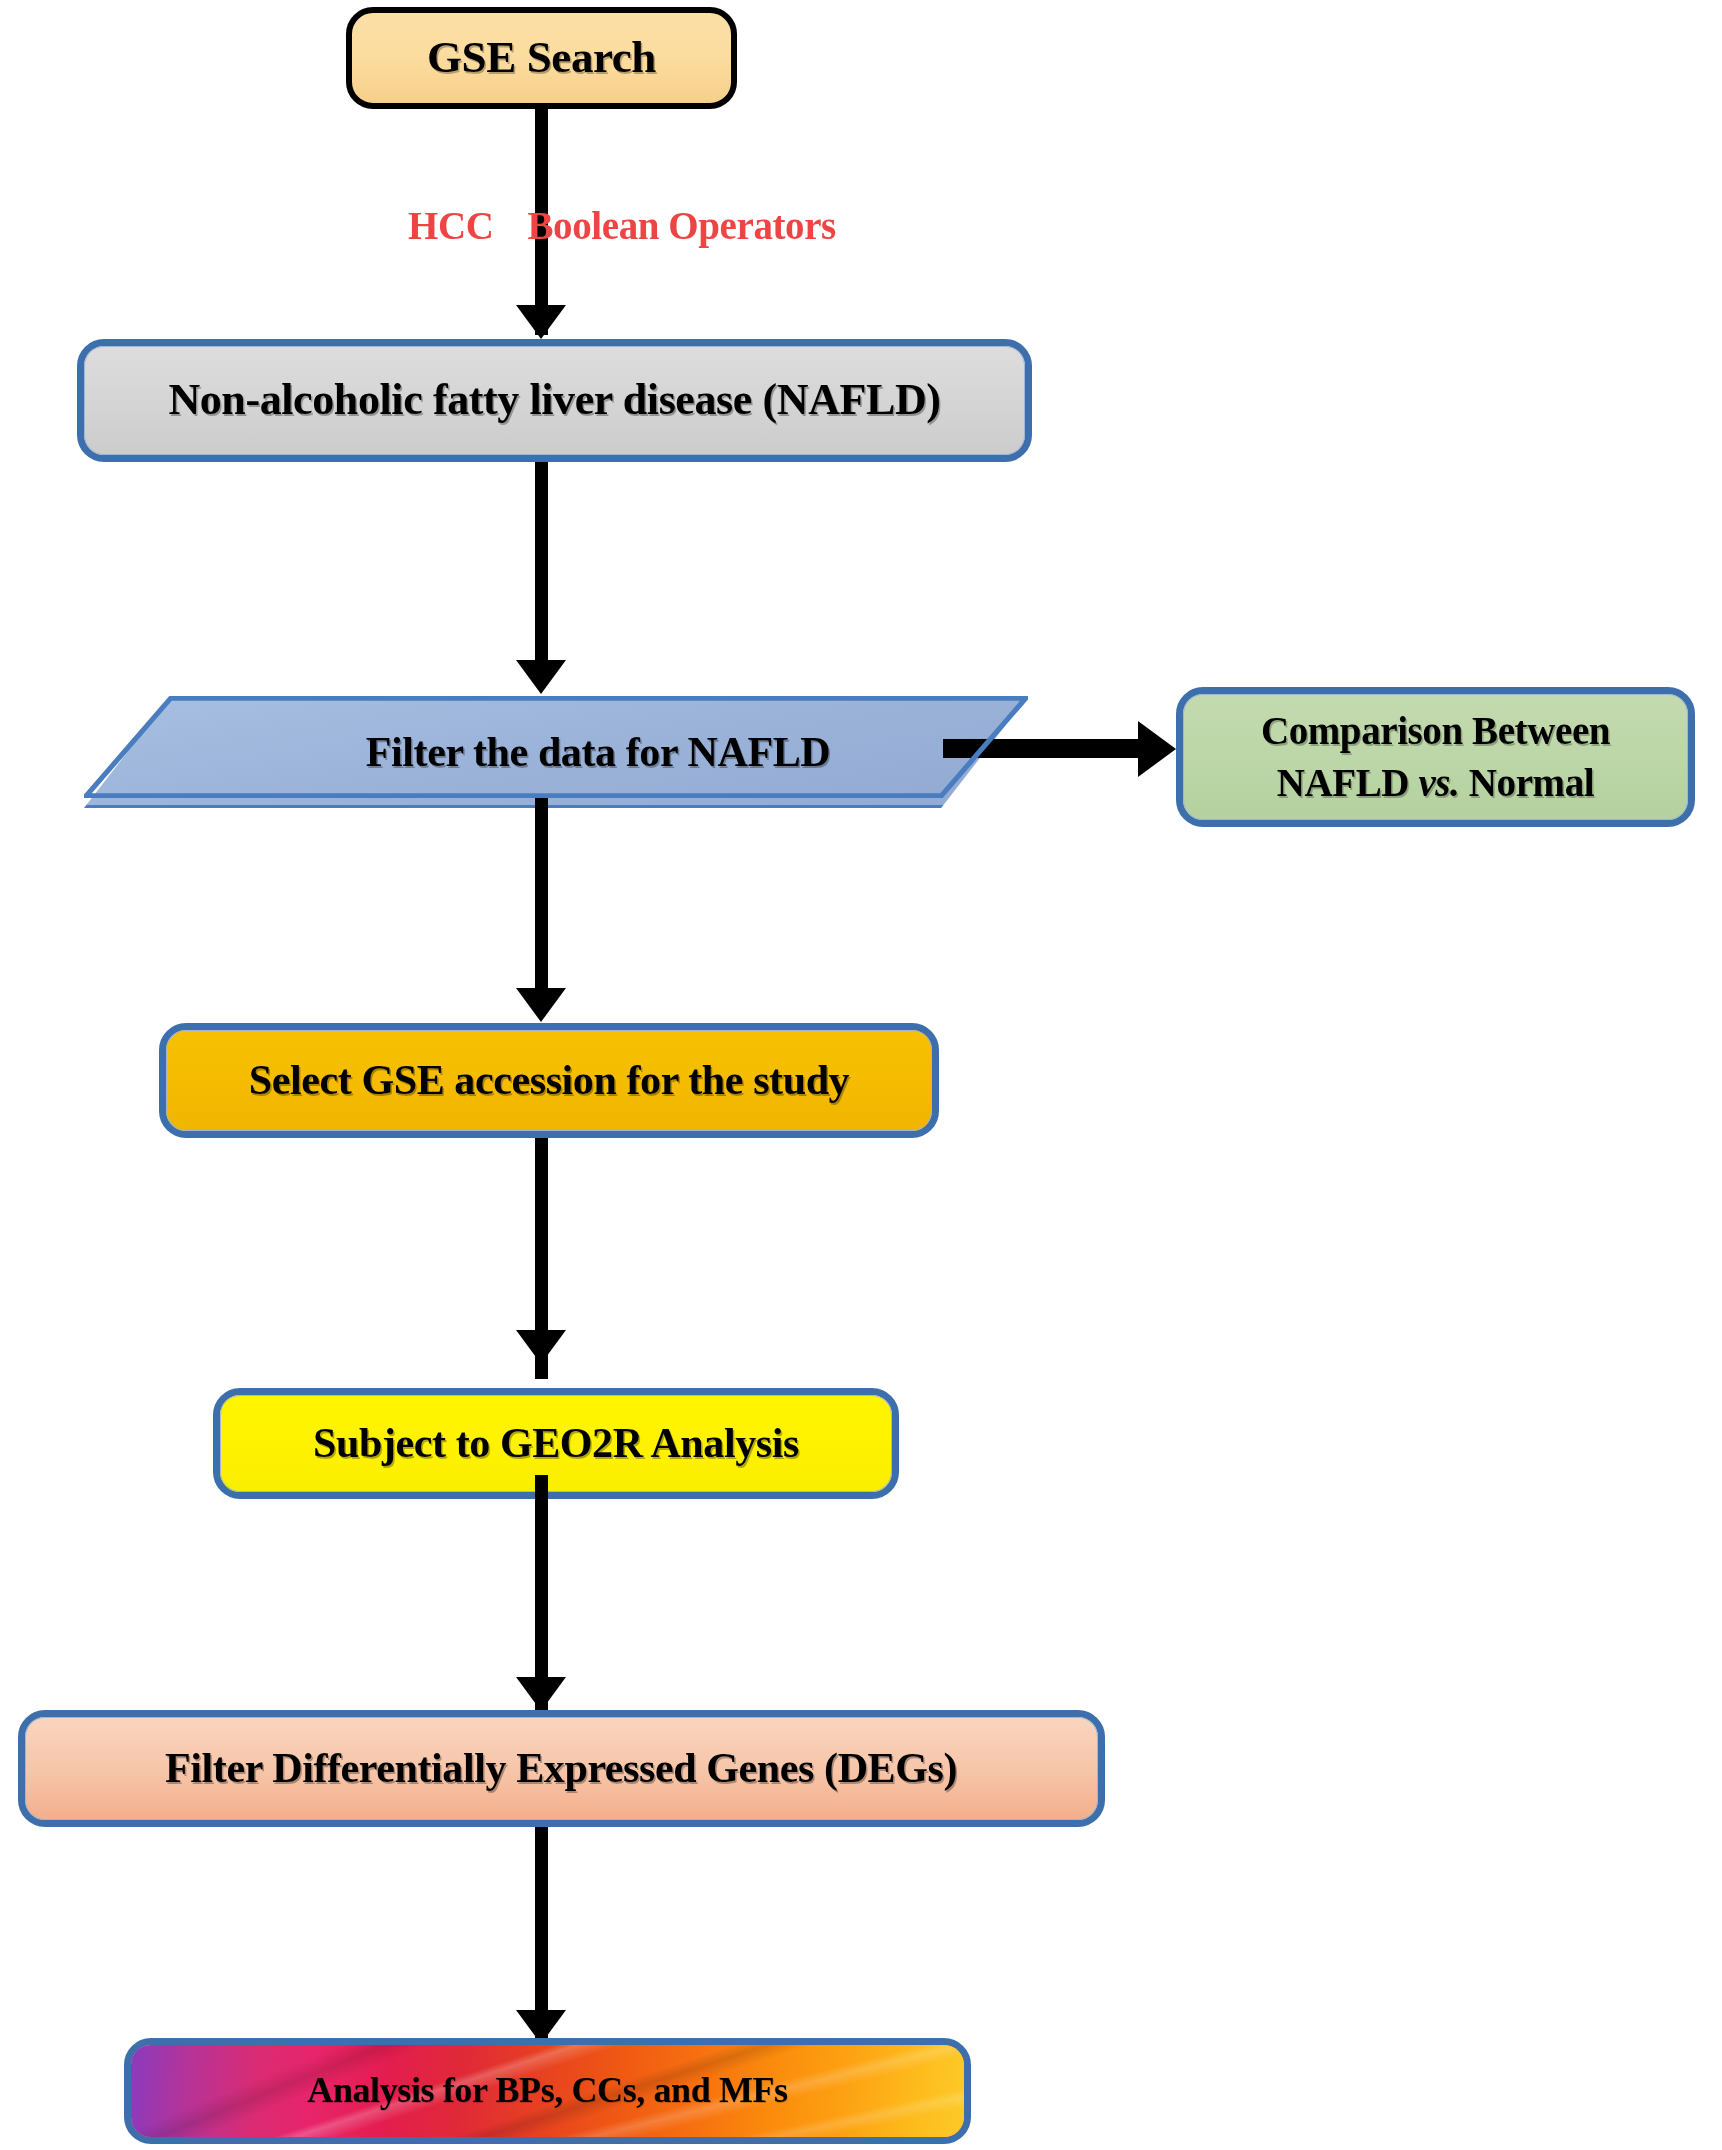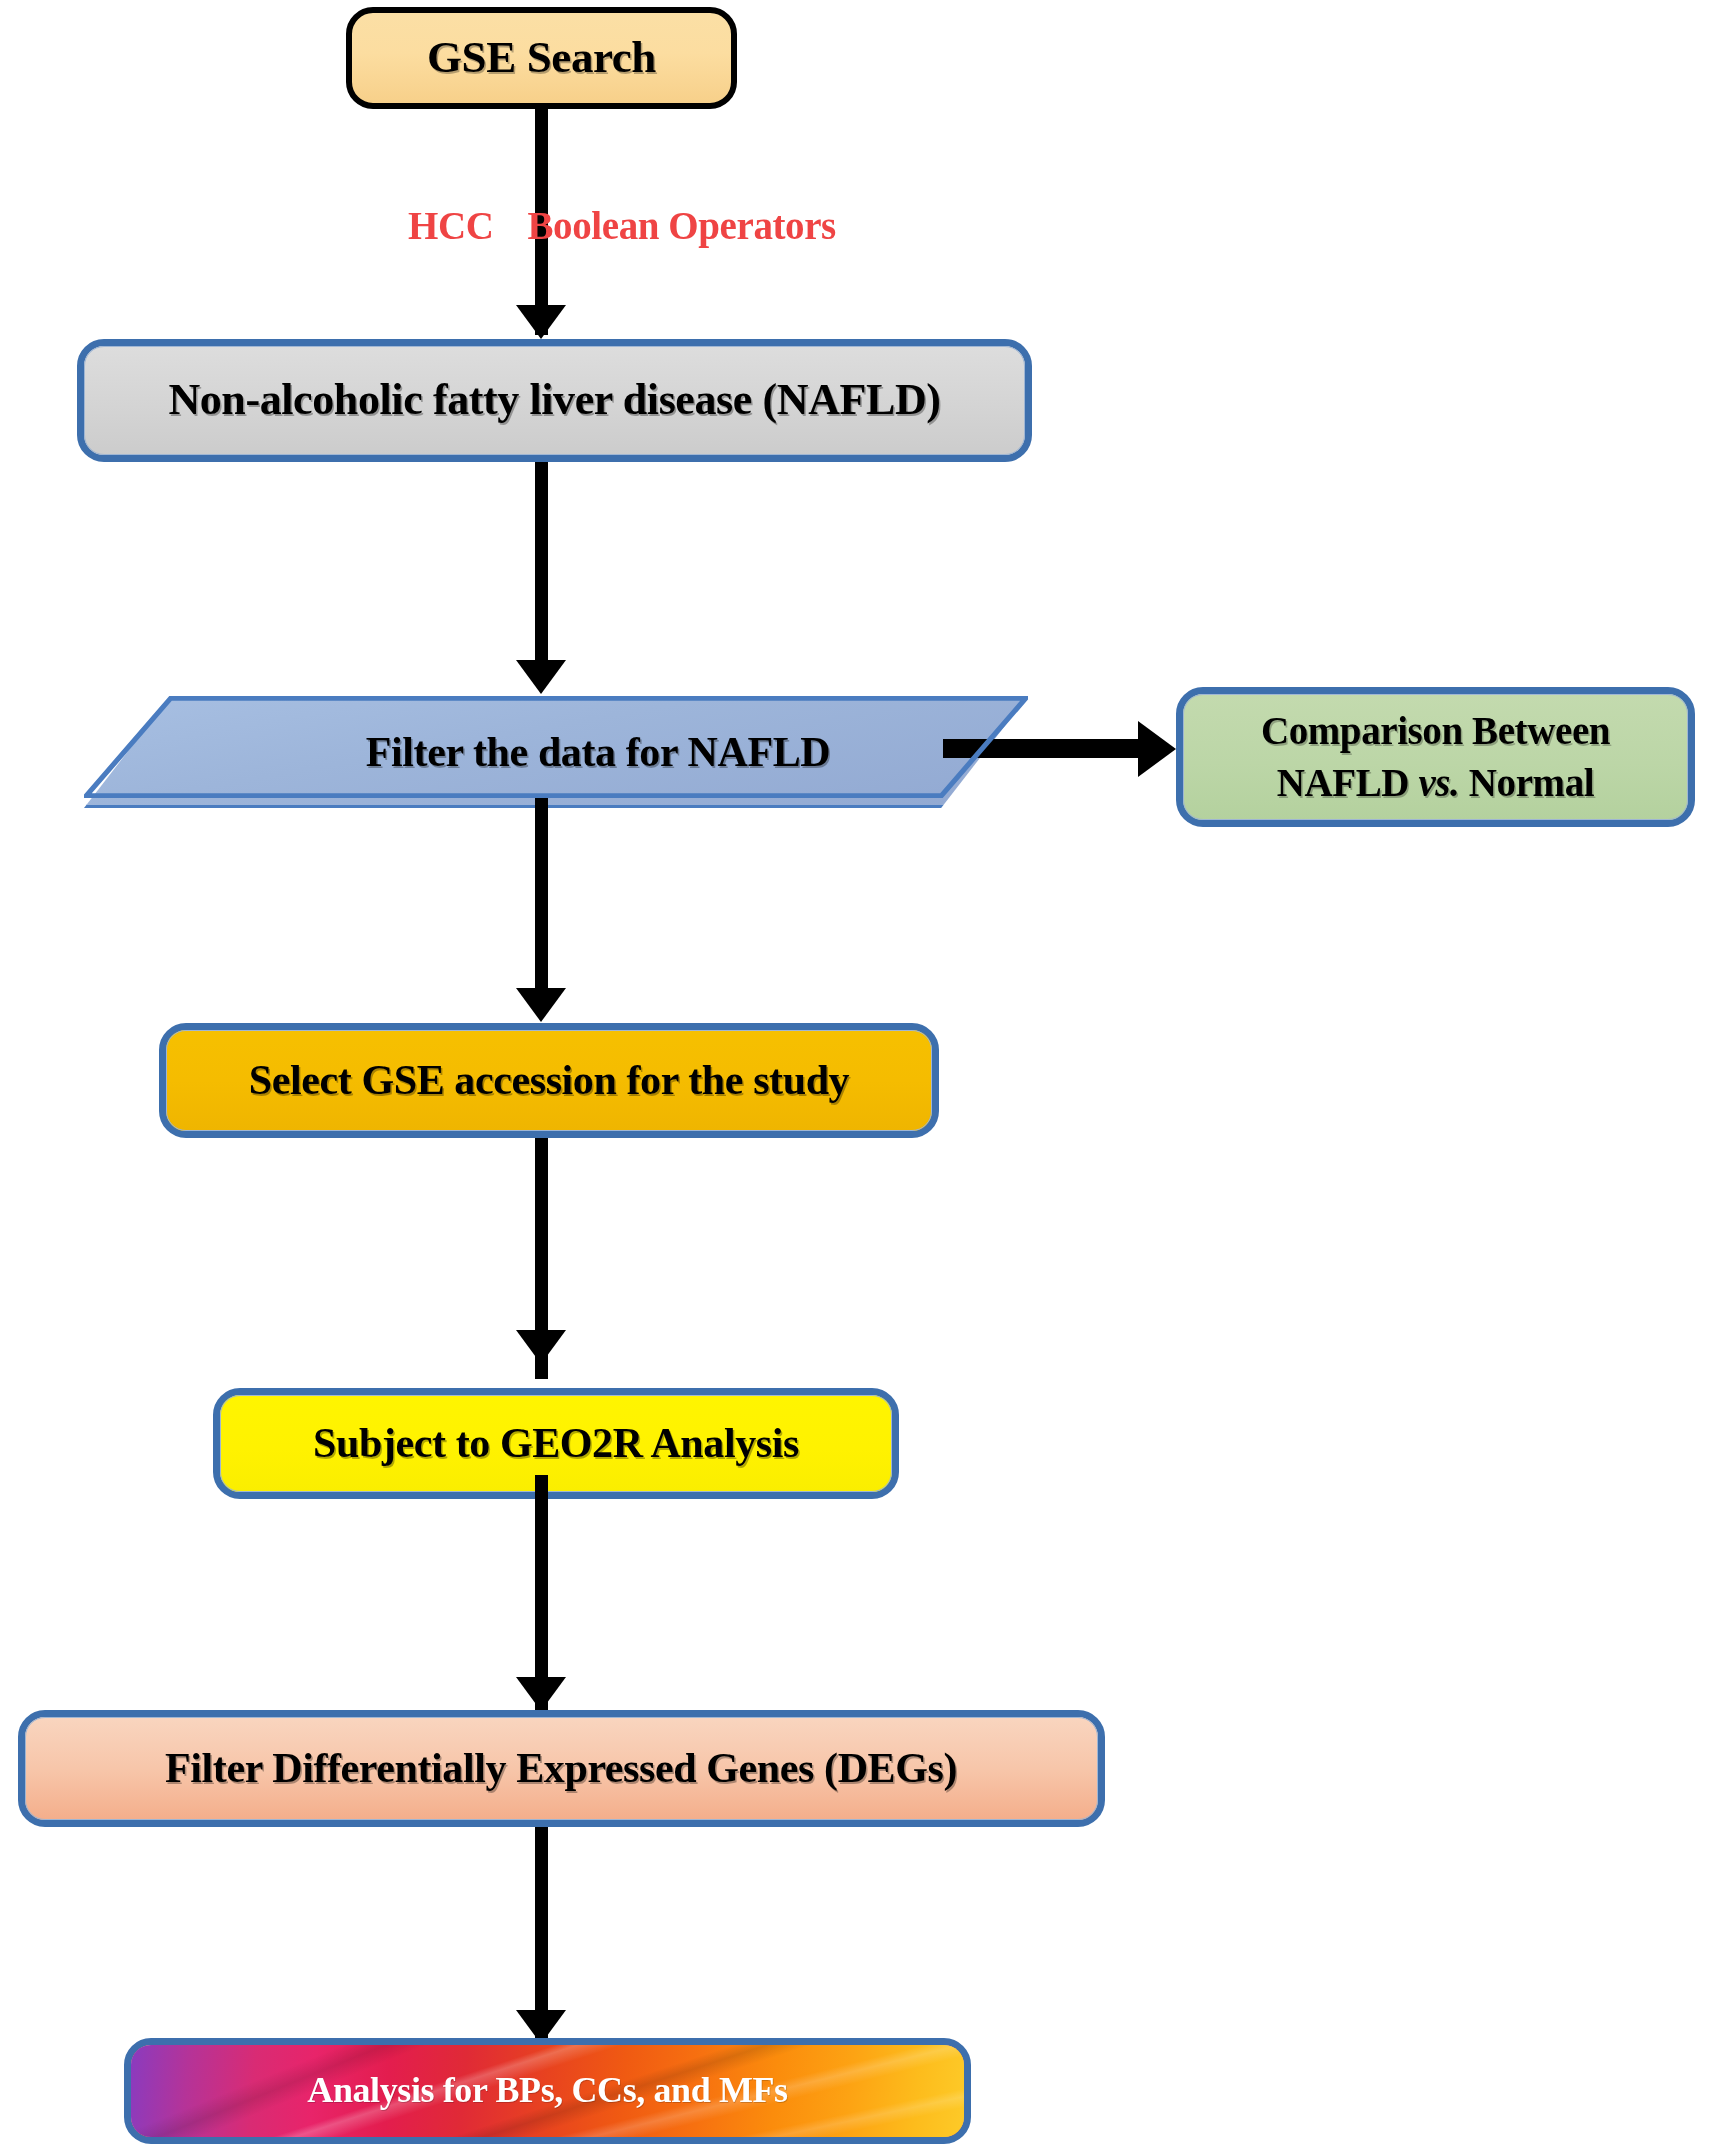--- a/index.html
+++ b/index.html
@@ -108,21 +108,21 @@
     left: 17.5px; top: 1710px; width: 1087px; height: 117px;
     background: linear-gradient(180deg, #f9d5bf 0%, #f7c6aa 50%, #f4ae8b 100%);
     font-size: 42px;
     text-shadow: 1.5px 1.5px 0 rgba(0,0,0,0.30);
   }
 
   
   #node-go-analysis {
     left: 124px; top: 2038px; width: 847px; height: 106px;
     font-size: 36px;
-    color: #ffffff;
+    color: #000000;
     text-shadow: 0.7px 0.7px 0 rgba(0,0,0,0.18);
     overflow: hidden;
     background: #e4562a;
   }
   #node-go-analysis .ribbon {
     position: absolute;
     left: 0; top: 0; right: 0; bottom: 0;
     z-index: 0;
     background:
       

